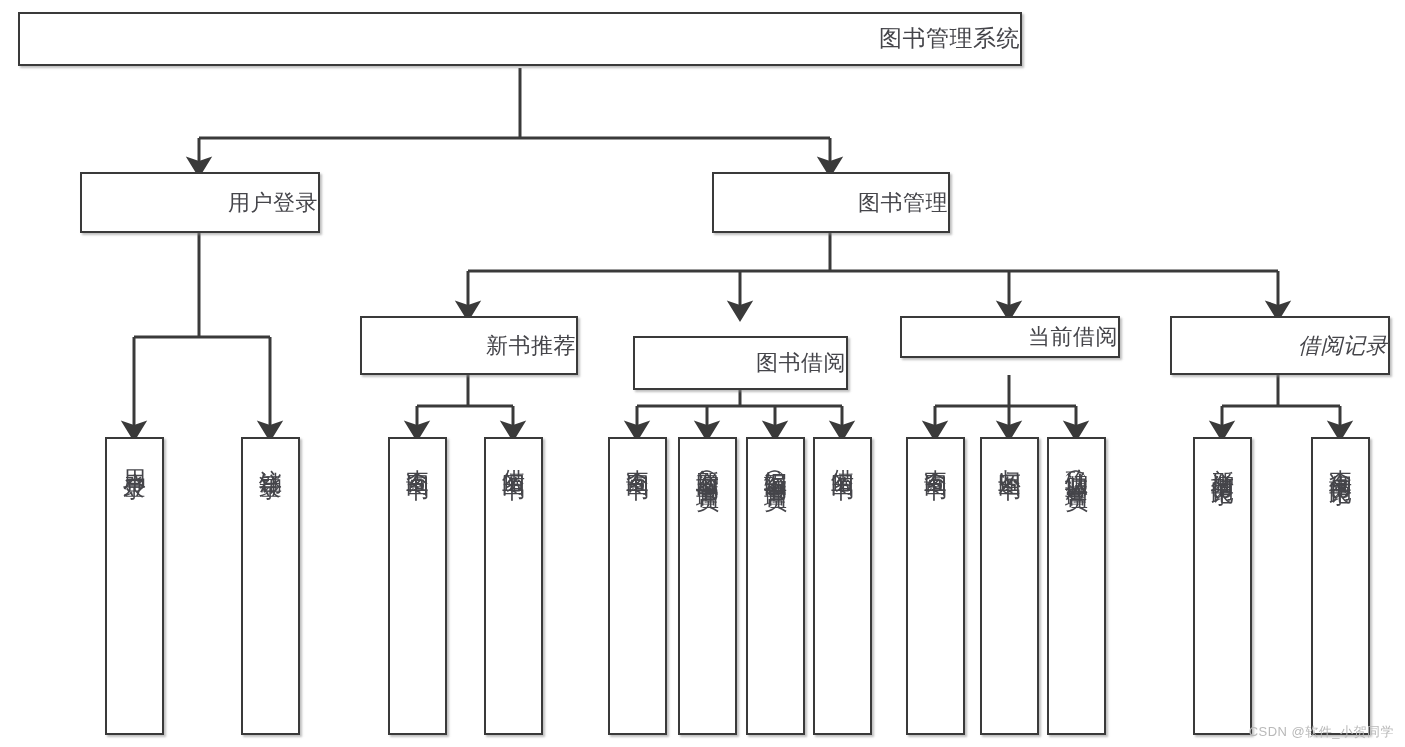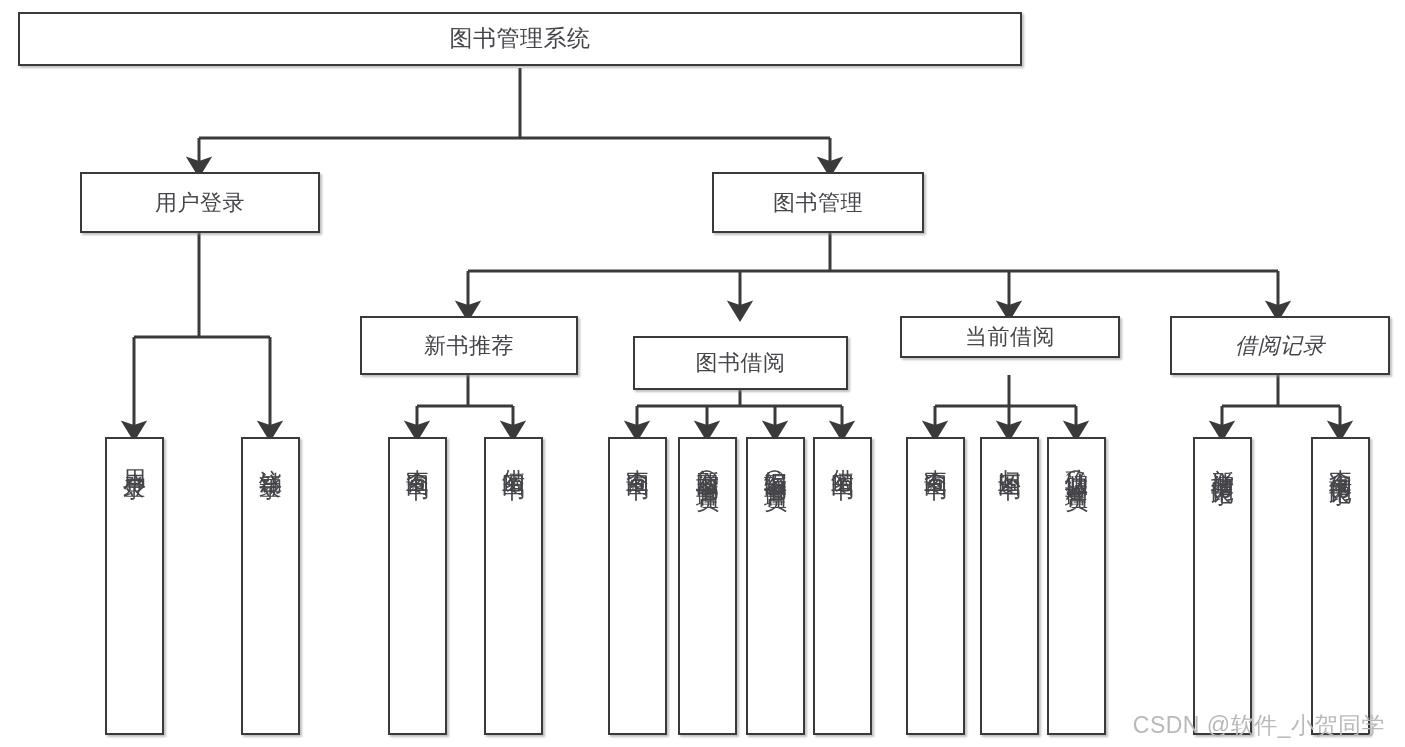--- a/index.html
+++ b/index.html
@@ -26,21 +26,21 @@
     pointer-events: none;
   }
   .node {
     position: absolute;
     box-sizing: border-box;
     background: #ffffff;
     border: 2px solid #3a3a3a;
     box-shadow: 2px 2px 2px rgba(140,140,140,0.55);
     display: flex;
     align-items: center;
-    justify-content: center;
+    justify-content: flex-end;
     color: #404040;
   }
   .node .label {
     color: #45454a;
     letter-spacing: 0.5px;
     line-height: 1.18;
     text-align: center;
     white-space: nowrap;
   }
   .node.horizontal .label {
@@ -57,23 +57,23 @@
   .node.vertical .label {
     writing-mode: vertical-rl;
     text-orientation: upright;
     font-size: 23px;
     letter-spacing: 3px;
     line-height: 1;
     white-space: nowrap;
   }
   .watermark {
     position: absolute;
-    right: 20px;
+    right: 11px;
     bottom: 6px;
-    font-size: 23px;
+    font-size: 13px;
     color: #b9b9b9;
     white-space: nowrap;
     letter-spacing: 0.5px;
   }
 </style>
 </head>
 <body>
 
 <div id="canvas">
 
@@ -128,21 +128,21 @@
   </svg>
 
   <div class="node root horizontal" style="left:18px; top:12px; width:1004px; height:54px;">
     <span class="label">图书管理系统</span>
   </div>
 
   <div class="node horizontal" style="left:80px; top:172px; width:240px; height:61px;">
     <span class="label">用户登录</span>
   </div>
 
-  <div class="node horizontal" style="left:712px; top:172px; width:212px; height:61px;">
+  <div class="node horizontal" style="left:712px; top:172px; width:238px; height:61px;">
     <span class="label">图书管理</span>
   </div>
 
   <div class="node horizontal" style="left:360px; top:316px; width:218px; height:59px;">
     <span class="label">新书推荐</span>
   </div>
 
   <div class="node horizontal" style="left:633px; top:336px; width:215px; height:54px;">
     <span class="label">图书借阅</span>
   </div>

